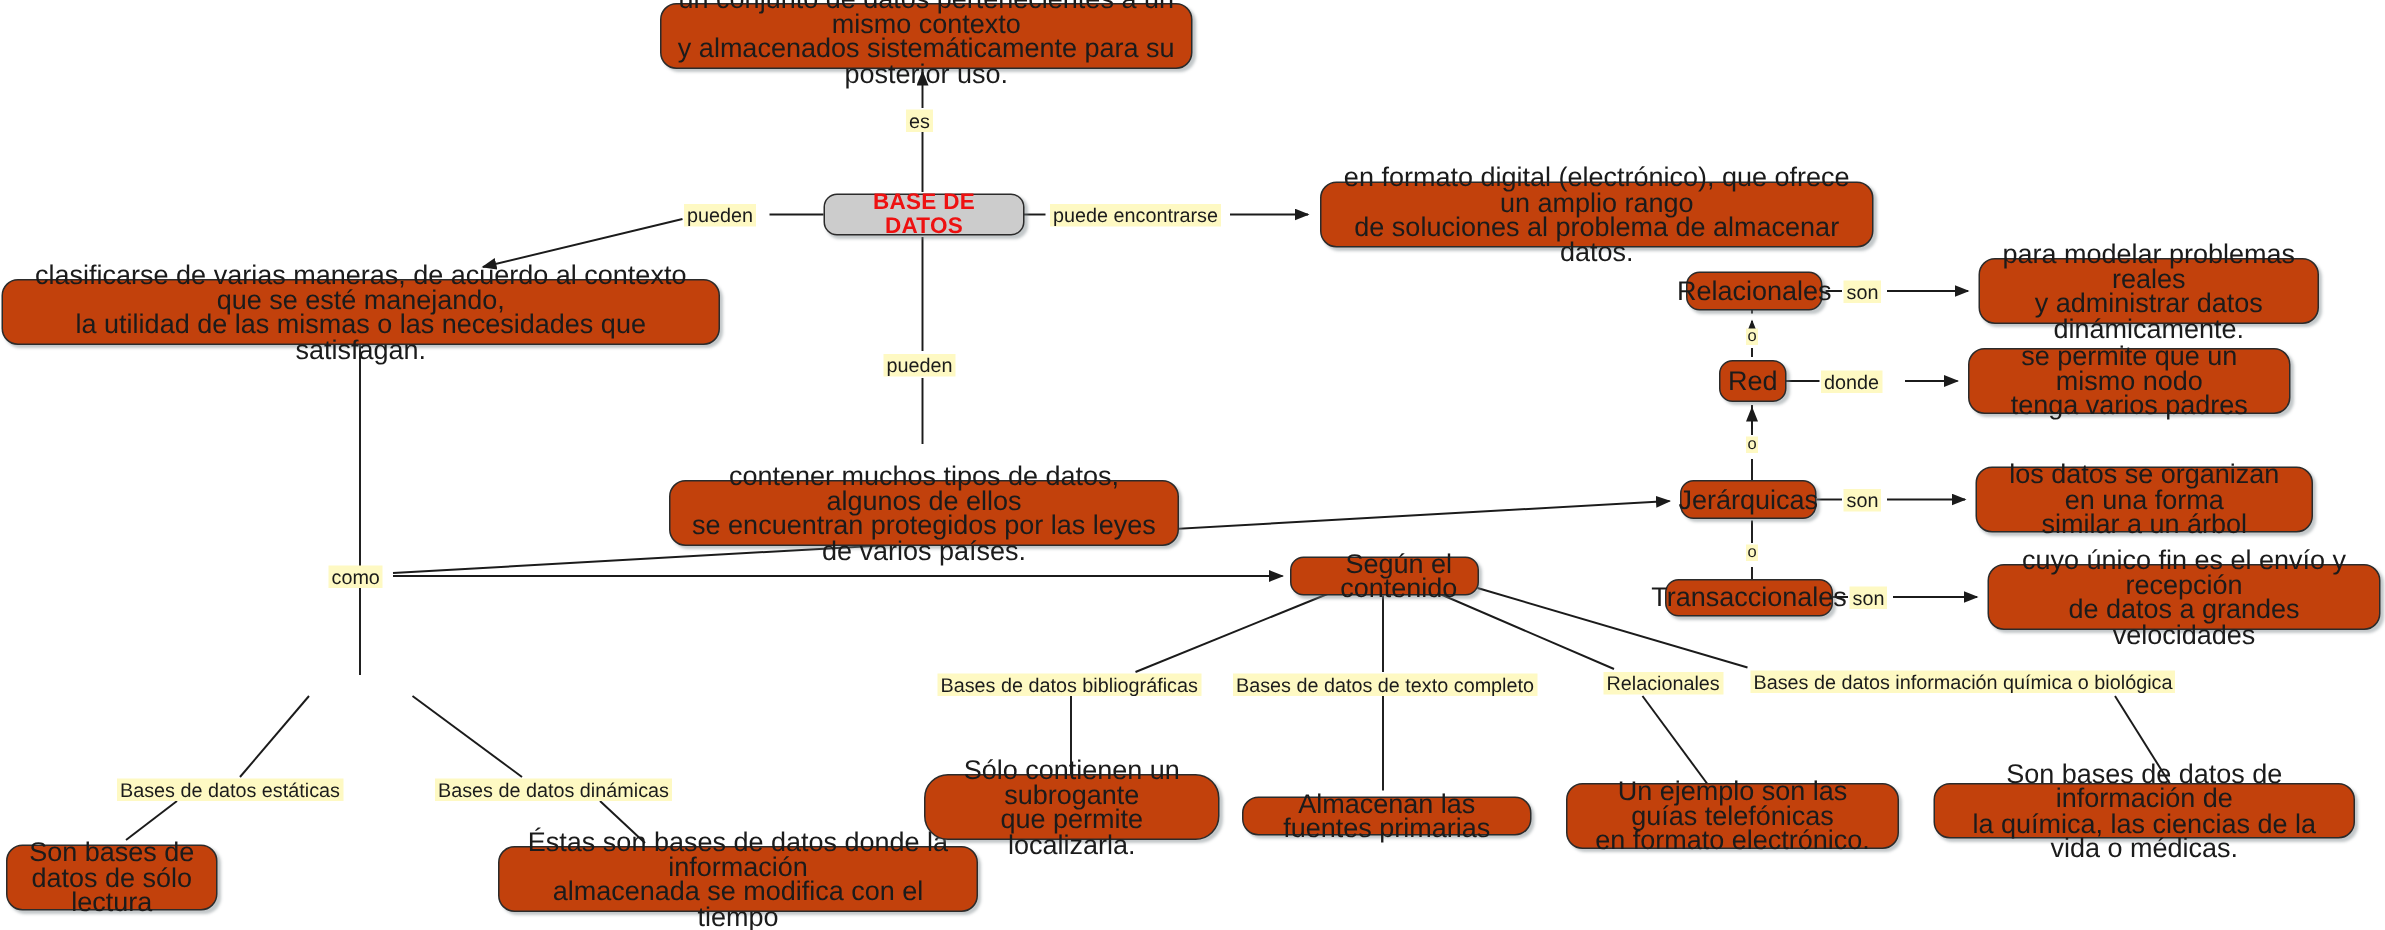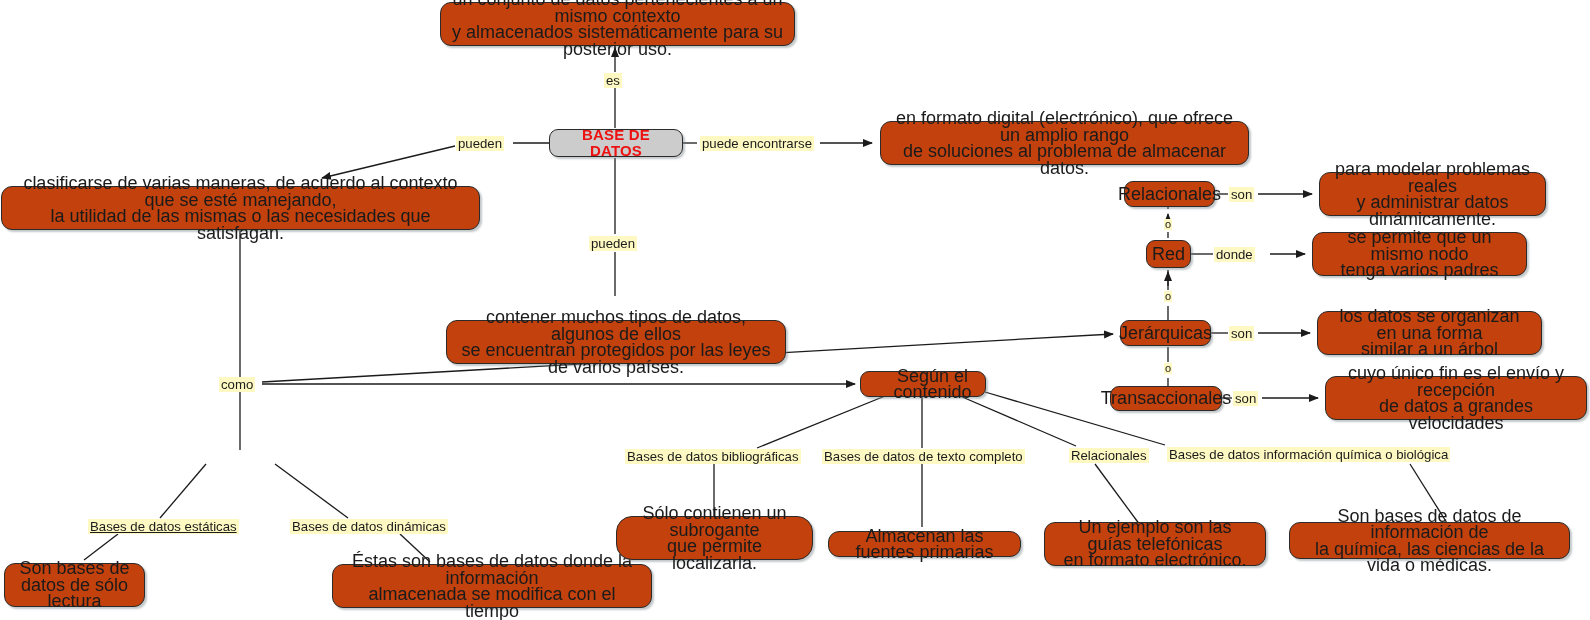--- a/index.html
+++ b/index.html
@@ -211,21 +211,21 @@
   <div class="linklabel" style="left:1229px; top:326px;">son</div>
 
   <div class="linklabel" style="left:1233px; top:391px;">son</div>
 
   <div class="linklabel tiny" style="left:1164px; top:219px;">o</div>
 
   <div class="linklabel tiny" style="left:1164px; top:291px;">o</div>
 
   <div class="linklabel tiny" style="left:1164px; top:363px;">o</div>
 
-  <div class="linklabel" style="left:88px; top:519px;text-decoration:underline;">Bases de datos estáticas</div>
+  <div class="linklabel" style="left:78px; top:519px;">Bases de datos estáticas</div>
 
   <div class="linklabel" style="left:290px; top:519px;">Bases de datos dinámicas</div>
 
   <div class="linklabel" style="left:625px; top:449px;">Bases de datos bibliográficas</div>
 
   <div class="linklabel" style="left:822px; top:449px;">Bases de datos de texto completo</div>
 
   <div class="linklabel" style="left:1069px; top:448px;">Relacionales</div>
 
   <div class="linklabel" style="left:1167px; top:447px;">Bases de datos información química o biológica</div>

